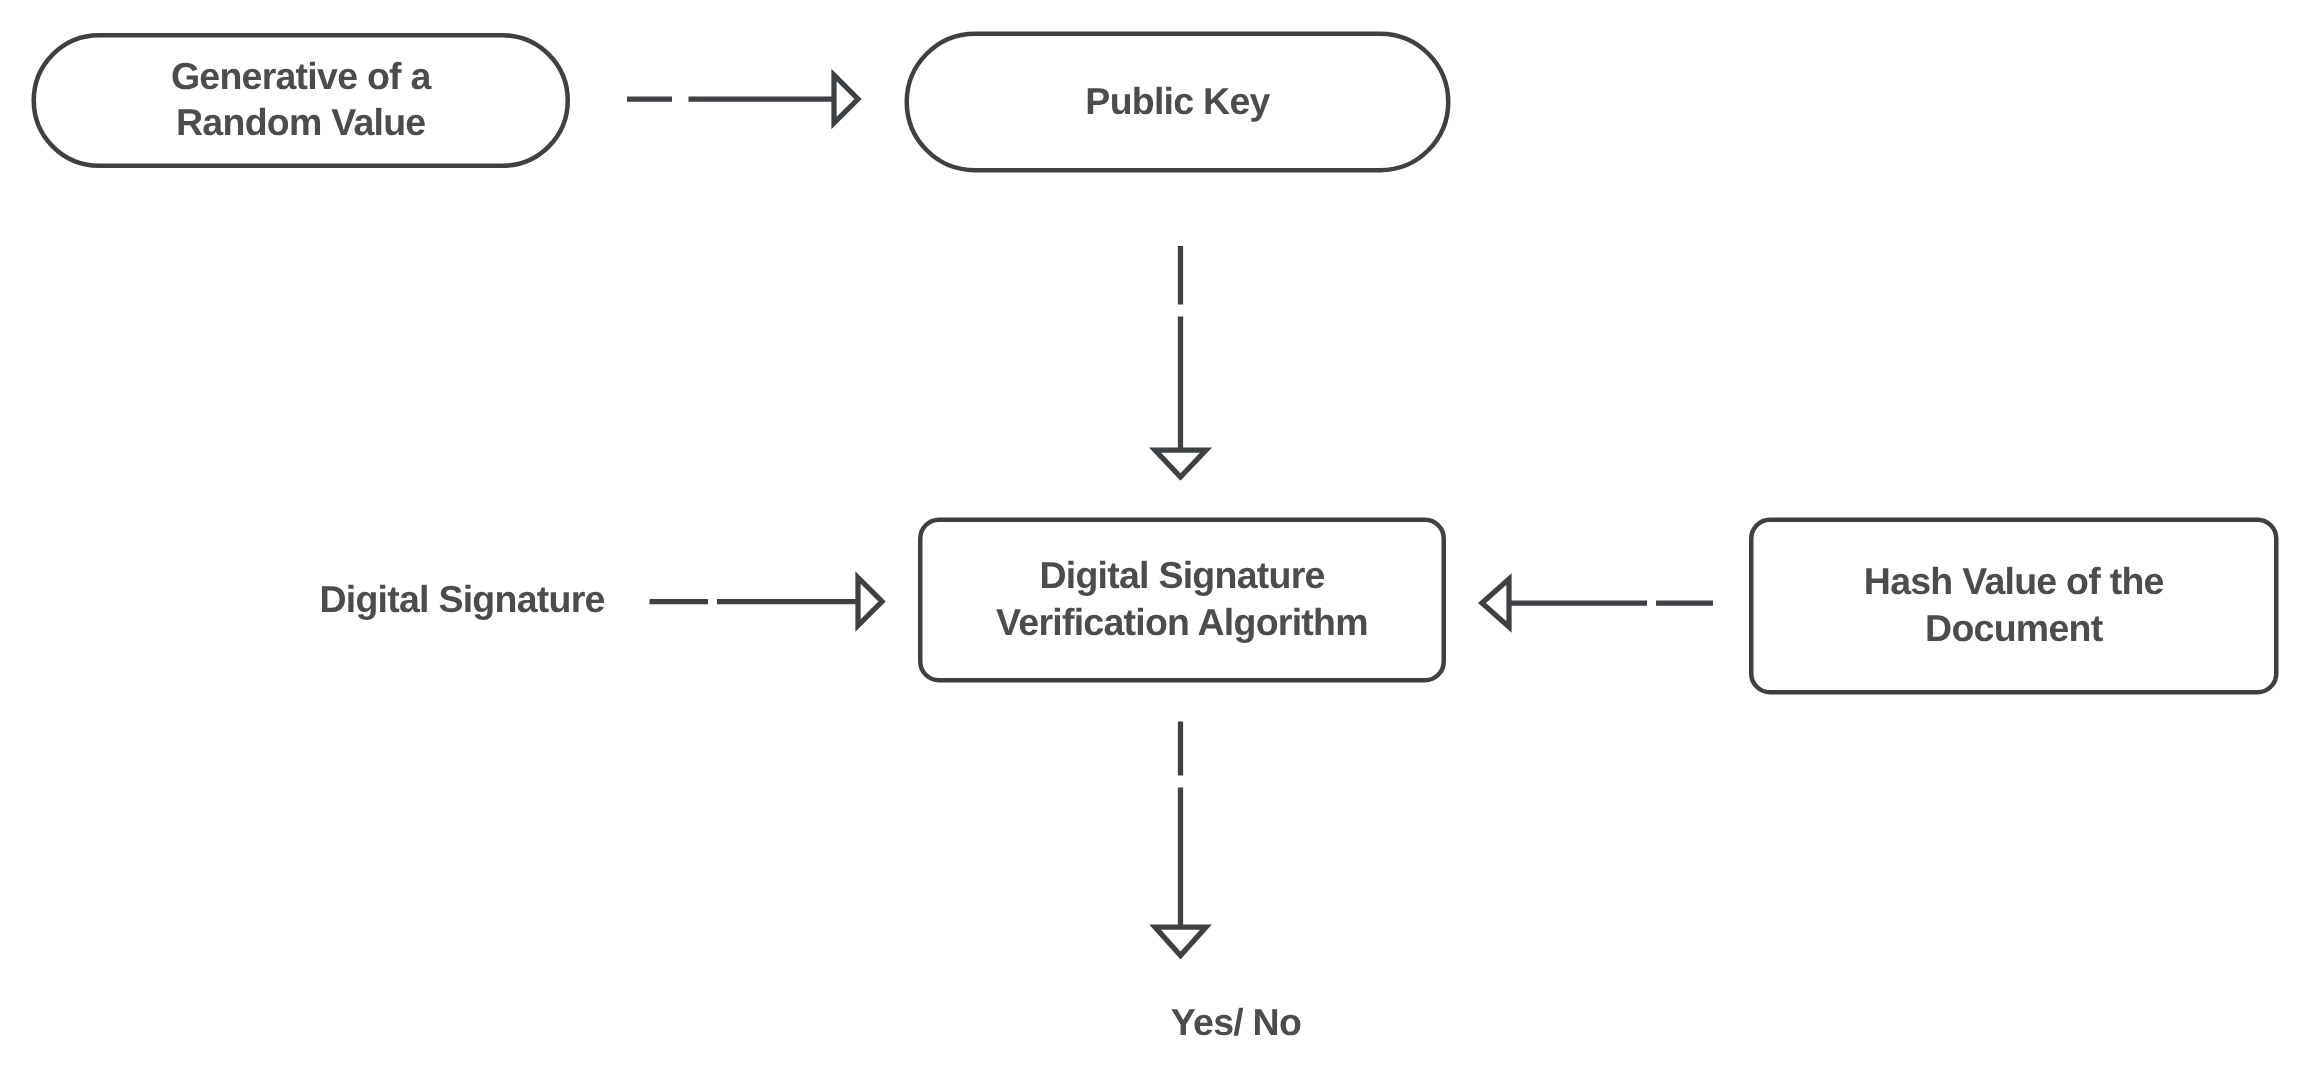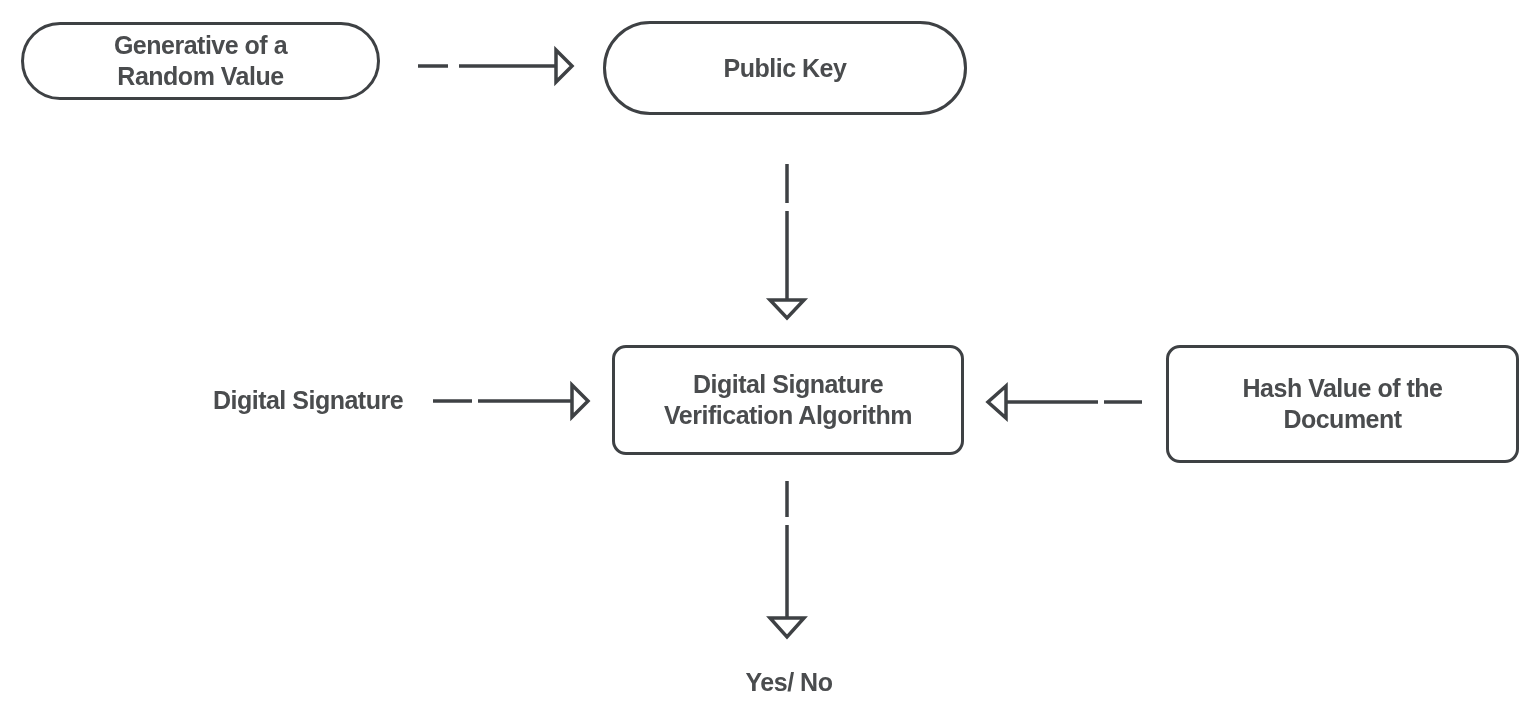--- a/index.html
+++ b/index.html
@@ -83,21 +83,21 @@
       <path d="M1006,386 L988,402 L1006,418 Z"></path>
     </g>
 
     <g>
       <path d="M787,481 V517"></path>
       <path d="M787,525 V617"></path>
       <path d="M770,618 L804,618 L787,637 Z"></path>
     </g>
   </svg>
 
-  <div class="node pill" style="left:21px;top:22px;width:359px;height:78px;">
+  <div class="node pill" style="left:21px;top:22px;width:359px;height:90px;">
     <span>Generative of a
 Random Value</span>
   </div>
 
   <div class="node pill" style="left:603px;top:21px;width:364px;height:94px;">
     <span>Public Key</span>
   </div>
 
   <div class="node rect" style="left:612px;top:345px;width:352px;height:110px;">
     <span>Digital Signature
@@ -106,17 +106,17 @@
 
   <div class="node rect" style="left:1166px;top:345px;width:353px;height:118px;">
     <span>Hash Value of the
 Document</span>
   </div>
 
   <div class="floating-label" style="left:158px;top:380px;width:300px;height:40px;">
     <span>Digital Signature</span>
   </div>
 
-  <div class="floating-label" style="left:689px;top:662px;width:200px;height:40px;">
+  <div class="floating-label" style="left:724px;top:662px;width:200px;height:40px;">
     <span>Yes/ No</span>
   </div>
 
 </div>
 
 </body></html>

